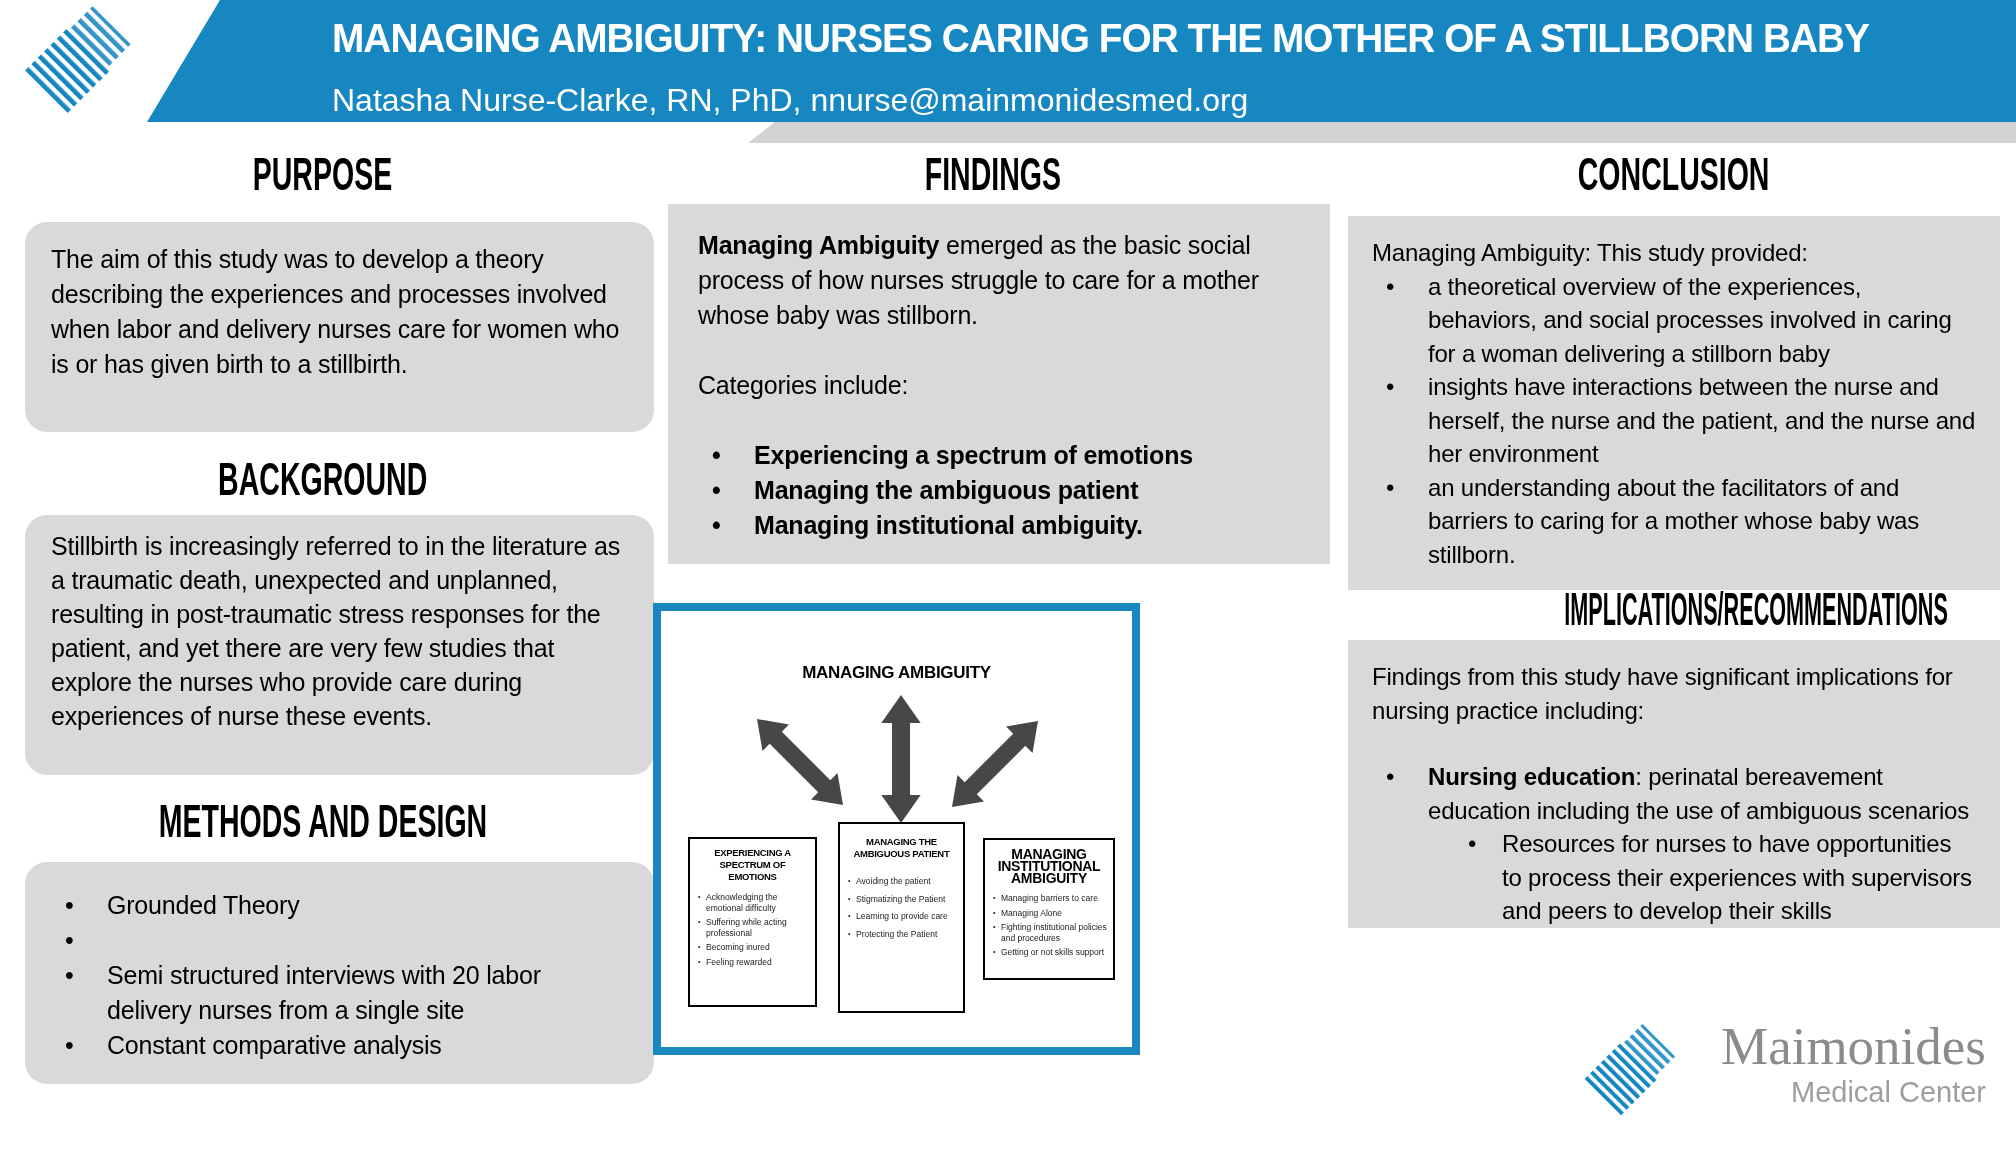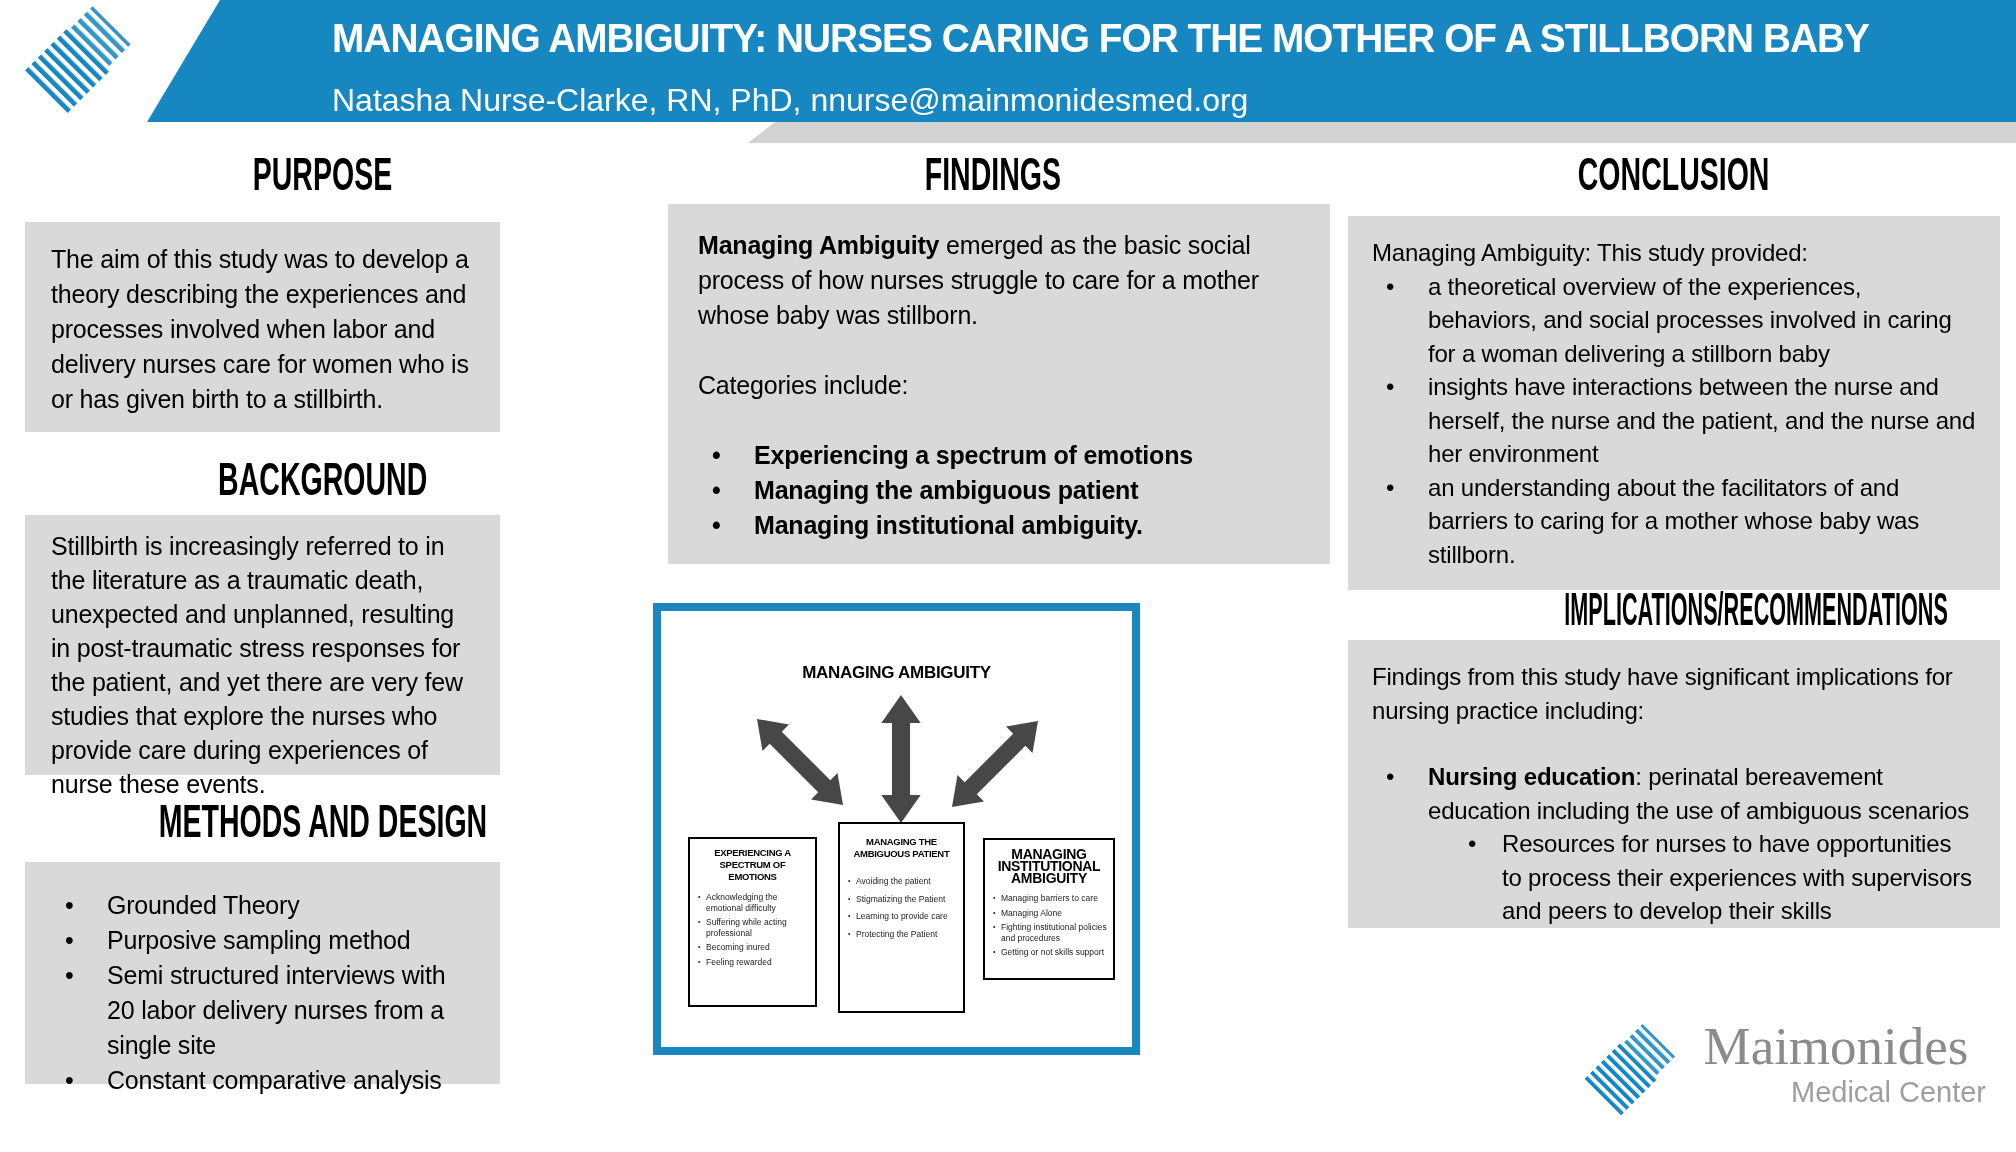--- a/index.html
+++ b/index.html
@@ -19,21 +19,21 @@
 
   
   .sec-head{position:absolute;text-align:center;}
   .sec-head span{display:inline-block;font-weight:bold;font-size:46px;line-height:48px;
                  transform:scaleX(0.62);transform-origin:center;white-space:nowrap;}
   .sec-head span.tight{transform:scaleX(0.47);}
 
   
   .graybox{position:absolute;background:#d9d9d9;box-sizing:border-box;font-size:25px;
            line-height:35px;letter-spacing:-0.2px;}
-  .gb-left{left:25px;width:475px;padding:20px 26px;}
+  .gb-left{left:25px;width:629px;padding:20px 26px;border-radius:22px;}
   #purpose-box{top:222px;height:210px;}
   #background-box{top:515px;height:260px;padding-top:14px;line-height:34px;}
   #methods-box{top:862px;height:222px;padding-top:26px;}
 
   ul.blist{list-style:none;margin:0;padding:0;}
   ul.blist li{display:flex;}
   ul.blist .blt{flex:0 0 42px;text-align:left;padding-left:14px;}
   ul.blist .btx{flex:1;}
 
   
@@ -69,21 +69,21 @@
   #dbox-1{left:177px;top:211px;width:127px;height:191px;}
   #dbox-1 .dbox-head{margin-top:4px;margin-bottom:16px;}
   #dbox-1 ul.dlist li{margin-bottom:7px;}
   #dbox-2{left:322px;top:227px;width:132px;height:142px;}
   #dbox-2 .dbox-head{font-size:14px;}
 
   
   .footer-logo{position:absolute;left:1582px;top:1018px;width:410px;height:110px;}
   .logo-mark-bottom{position:absolute;left:0;top:4px;width:96px;height:96px;}
   .brand-text{position:absolute;left:104px;top:0;width:300px;text-align:right;}
-  .brand-name{font-family:"Liberation Serif",serif;font-size:53px;line-height:56px;color:#8b8b8b;text-align:center;}
+  .brand-name{font-family:"Liberation Serif",serif;font-size:53px;line-height:56px;color:#8b8b8b;}
   .brand-sub{font-size:29px;line-height:32px;color:#9e9e9e;margin-top:2px;}
 </style>
 </head>
 <body>
 
 <div class="poster">
 
   <div class="header-blue"></div>
   <div class="header-shadow"></div>
   <svg class="logo-mark-top" viewBox="0 0 100 100">
@@ -114,21 +114,20 @@
   <div class="sec-head" style="left:25px;top:797px;width:595px;">
     <span>METHODS AND DESIGN</span></div>
   <div class="graybox gb-left" id="methods-box">
     <ul class="blist">
       <li>
           <span class="blt">•</span>
           <span class="btx">Grounded Theory</span>
         </li>
       <li>
           <span class="blt">•</span>
-          <span class="btx">Purposive sampling method</span>
         </li>
       <li>
           <span class="blt">•</span>
           <span class="btx">Semi structured interviews with 20 labor delivery nurses from a single site</span>
         </li>
       <li>
           <span class="blt">•</span>
           <span class="btx">Constant comparative analysis</span>
         </li>
     </ul>

